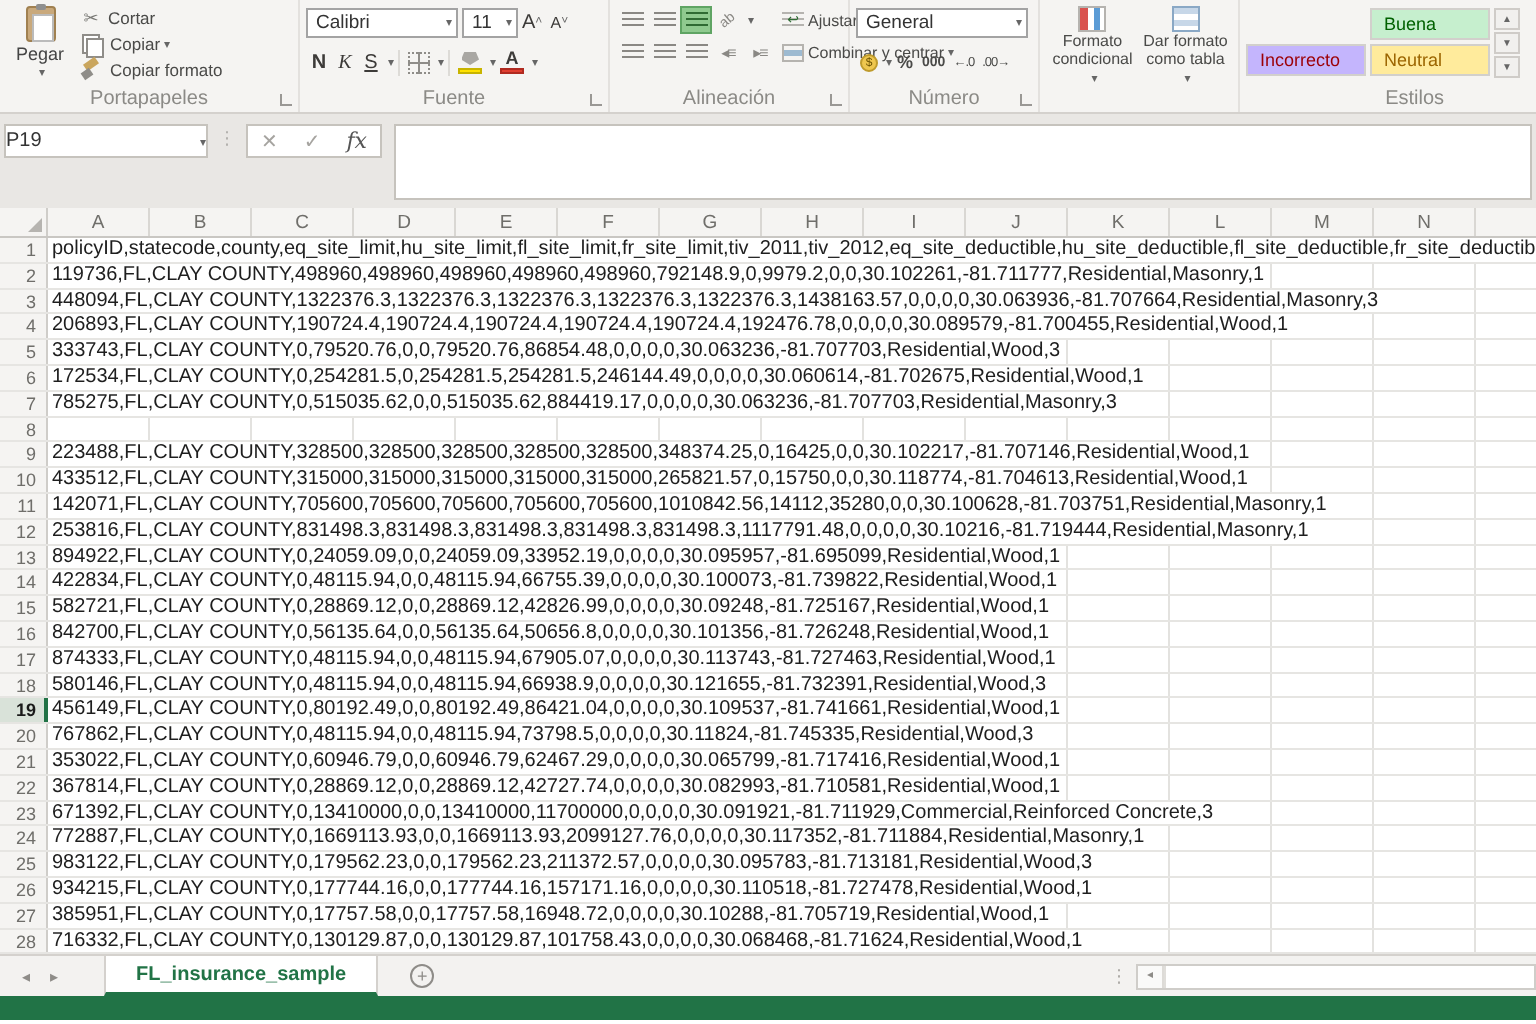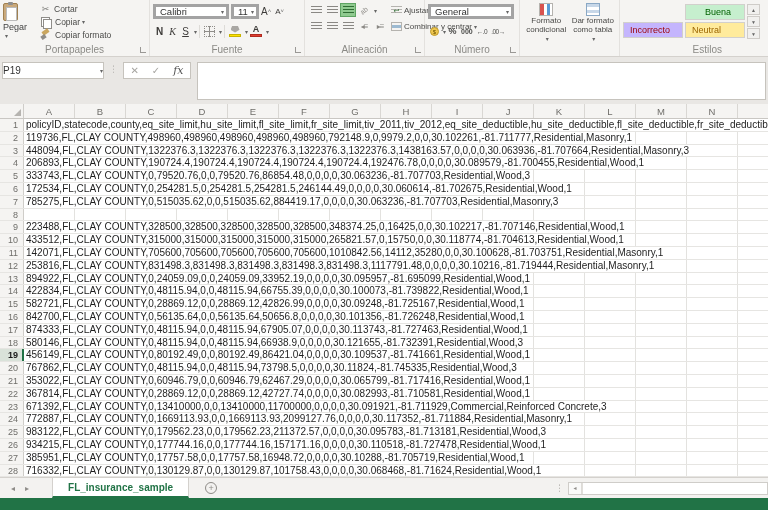--- a/index.html
+++ b/index.html
@@ -9,38 +9,38 @@
   
   .ribbon { height:57px; background:#f5f4f2; border-bottom:1px solid #d4d1cd; display:flex; }
   .rgroup { position:relative; border-right:1px solid #e3e1de; padding:2px 3px 12px 3px; flex-shrink:0; }
   .glabel { position:absolute; bottom:1px; left:0; right:0; text-align:center; font-size:10px; color:#8b8a86; white-space:nowrap; }
   .launcher { position:absolute; right:3px; bottom:3px; width:6px; height:6px; border-left:1px solid #9a9895; border-bottom:1px solid #9a9895; }
   .dd { font-size:6px; color:#666; margin-left:2px; }
   .rrow { display:flex; align-items:center; height:18px; }
 
   
   .g-clip { width:150px; display:flex; }
-  .paste { width:34px; display:flex; flex-direction:column; padding-top:1px; }
+  .paste { width:34px; display:flex; flex-direction:column; align-items:center; padding-top:1px; }
   .i-clipboard { width:15px; height:18px; background:#c9a97c; border:1px solid #a08050; border-radius:2px; position:relative; }
   .i-clipboard::before { content:''; position:absolute; left:2px; top:3px; width:9px; height:12px; background:#fff; border:1px solid #bbb; }
   .i-clipboard::after { content:''; position:absolute; left:4px; top:-2px; width:5px; height:3px; background:#8f8f8f; border-radius:1px; }
   .paste .lbl { font-size:9px; color:#444; margin-top:1px; }
   .clipcol { display:flex; flex-direction:column; justify-content:flex-start; margin-left:2px; }
   .smallcmd { display:flex; align-items:center; height:13px; font-size:8.5px; color:#4a4a48; white-space:nowrap; }
   .smallcmd .ic { width:13px; text-align:center; margin-right:2px; color:#7a7a76; font-size:9px; }
   .i-copy { position:relative; width:9px; height:10px; margin-right:5px; margin-left:2px; }
   .i-copy::before,.i-copy::after { content:''; position:absolute; width:7px; height:8px; background:#fff; border:1px solid #8f8d89; }
   .i-copy::before { left:0; top:0; } .i-copy::after { left:2px; top:2px; }
   .i-brush { width:10px; height:10px; margin-right:4px; margin-left:2px; position:relative; }
   .i-brush::before { content:''; position:absolute; left:1px; top:0; width:7px; height:4px; background:#caa65e; transform:rotate(-35deg); }
   .i-brush::after { content:''; position:absolute; left:0px; top:5px; width:5px; height:4px; background:#8f8d89; transform:rotate(-35deg); }
 
   
   .g-font { width:155px; display:flex; flex-direction:column; }
-  .combo { display:flex; align-items:center; background:#fff; border:3px solid #a3a3a3; height:15px; font-size:9.5px; color:#333; padding:0 2px 0 4px; }
+  .combo { display:flex; align-items:center; background:#fff; border:1px solid #a3a3a3; height:15px; font-size:9.5px; color:#333; padding:0 2px 0 4px; }
   .combo .dd { margin-left:auto; }
   .fbtn { display:flex; align-items:center; justify-content:center; min-width:13px; height:15px; font-size:10px; color:#3d3b39; padding:0 2px; }
   .sep { width:1px; height:13px; background:#dddbd7; margin:0 2px; }
   .growA { font-size:10px; } .shrinkA { font-size:8px; }
   .supmark { font-size:6px; color:#666; vertical-align:top; }
   .i-borders { width:11px; height:11px; border:1px dotted #8f8d89; background:
       linear-gradient(#8f8d89,#8f8d89) center/11px 1px no-repeat,
       linear-gradient(#8f8d89,#8f8d89) center/1px 11px no-repeat; }
   .i-fillwrap,.i-colorwrap { display:flex; flex-direction:column; align-items:center; }
   .i-fill { width:9px; height:7px; background:#a9a7a3; clip-path:polygon(20% 0,80% 0,100% 60%,50% 100%,0 60%); }
@@ -76,21 +76,21 @@
   .bigbtn .lbl { font-size:8px; color:#4a4a48; text-align:center; line-height:1.12; margin-top:1px; }
   .i-cond { width:14px; height:13px; border:1px solid #b5b3af; background:
      linear-gradient(90deg,#d9534f 0 4px, #fff 4px 7px, #5b9bd5 7px 10px, #fff 10px) ; }
   .i-table { width:14px; height:13px; border:1px solid #8aa8c5; background:
      repeating-linear-gradient(#c7d7e8 0 3px, #fff 3px 6px),
      repeating-linear-gradient(90deg, transparent 0 4px, #8aa8c5 4px 5px); }
   .g-styles { flex:1; border-right:none; display:flex; }
   .gallery { display:grid; grid-template-columns:60px 60px; grid-auto-rows:16px; gap:2px; margin-top:2px; }
   .stylecell { font-size:9px; line-height:15px; padding-left:6px; border:1px solid #d2d0cc; background:#fff; color:#222; white-space:nowrap; overflow:hidden; }
   .stylecell.normal { border:1px solid #217346; box-shadow:inset 0 0 0 1px #fff;margin-top:31px; }
-  .stylecell.buena { background:#c6efce; color:#006100;text-align:center; }
+  .stylecell.buena { background:#c6efce; color:#006100; }
   .stylecell.incorrecto { background:#c4b5fd; color:#9c0006; }
   .stylecell.neutral { background:#ffeb9c; color:#9c6500; }
   .galscroll { display:flex; flex-direction:column; margin-left:2px; margin-top:2px; }
   .gbtn { width:13px; height:11px; border:1px solid #cfccc8; background:#f1f0ee; font-size:5px; color:#666; text-align:center; line-height:10px; margin-bottom:1px; }
 
   
   .fbar { height:47px; background:#e9e7e4; display:flex; align-items:flex-start; padding:5px 2px 0 2px; position:relative; }
   .namebox { width:102px; height:17px; background:#fff; border:1px solid #c6c3bd; display:flex; align-items:center; font-size:10px; color:#333; padding:0 0; flex-shrink:0; }
   .fdiv { color:#b0aeaa; font-size:9px; margin:2px 5px 0 5px; }
   .fxgroup { height:17px; width:68px; background:#fff; border:1px solid #c6c3bd; display:flex; align-items:center; justify-content:space-around; flex-shrink:0; }

